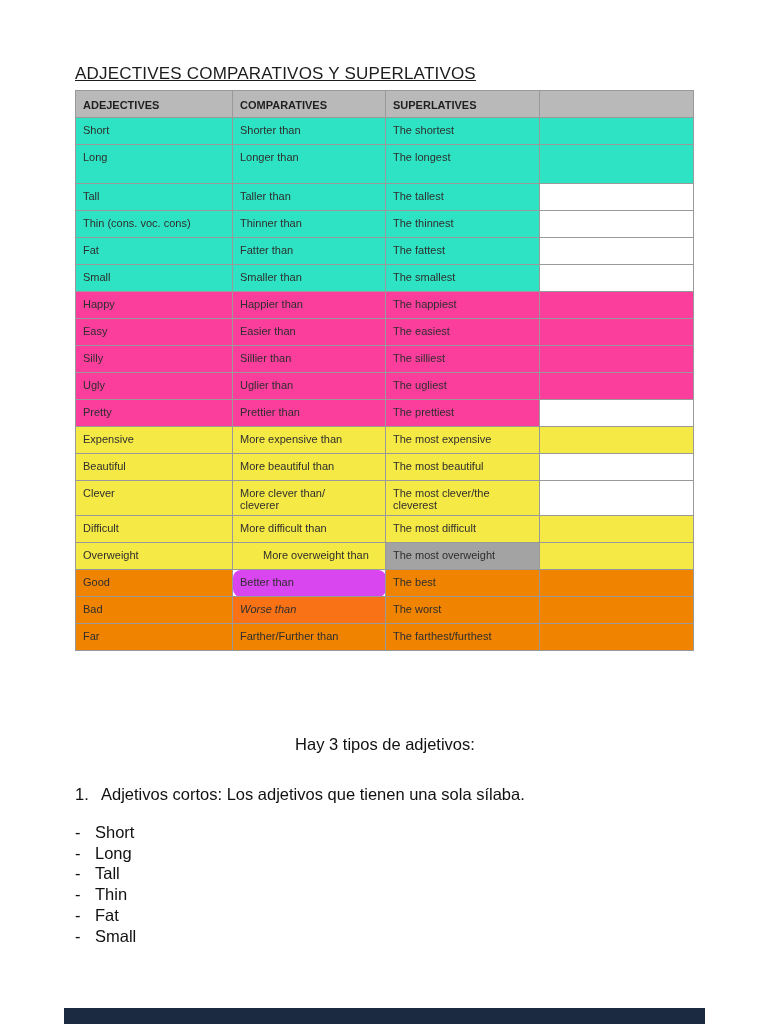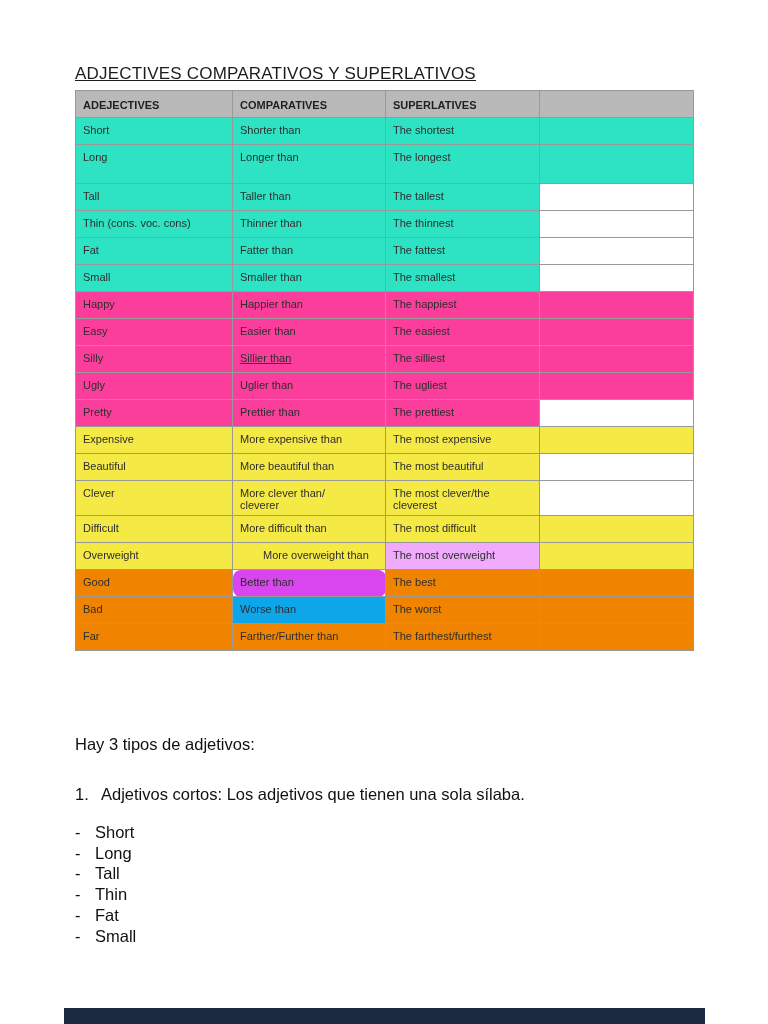--- a/index.html
+++ b/index.html
@@ -59,20 +59,21 @@
     position: absolute;
     left: 75px;
     top: 735px;
     width: 620px;
     color: #111111;
   }
   .intro {
     margin: 0;
     font-size: 16.5px;
     line-height: 19px;
+    text-align: center;
   }
   .numbered {
     margin: 31px 0 0 0;
     font-size: 16.5px;
     line-height: 19px;
     display: flex;
   }
   .numbered .num {
     display: inline-block;
     width: 26px;
@@ -167,21 +168,21 @@
         <td style="background: rgb(251, 61, 156);"></td>
       </tr>
       <tr>
         <td style="background: rgb(251, 61, 156);">Easy</td>
         <td style="background: rgb(251, 61, 156);">Easier than</td>
         <td style="background: rgb(251, 61, 156);">The easiest</td>
         <td style="background: rgb(251, 61, 156);"></td>
       </tr>
       <tr>
         <td style="background: rgb(251, 61, 156);">Silly</td>
-        <td style="background: rgb(251, 61, 156); text-decoration: underline;">Sillier than</td>
+        <td style="background: rgb(251, 61, 156);">Sillier than</td>
         <td style="background: rgb(251, 61, 156);">The silliest</td>
         <td style="background: rgb(251, 61, 156);"></td>
       </tr>
       <tr>
         <td style="background: rgb(251, 61, 156);">Ugly</td>
         <td style="background: rgb(251, 61, 156);">Uglier than</td>
         <td style="background: rgb(251, 61, 156);">The ugliest</td>
         <td style="background: rgb(251, 61, 156);"></td>
       </tr>
       <tr>
@@ -211,32 +212,32 @@
       </tr>
       <tr>
         <td style="background: rgb(245, 233, 69);">Difficult</td>
         <td style="background: rgb(245, 233, 69);">More difficult than</td>
         <td style="background: rgb(245, 233, 69);">The most difficult</td>
         <td style="background: rgb(245, 233, 69);"></td>
       </tr>
       <tr>
         <td style="background: rgb(245, 233, 69);">Overweight</td>
         <td style="background: rgb(245, 233, 69); padding-left: 30px;">More overweight than</td>
-        <td style="background: #f0abfc;">The most overweight</td>
+        <td style="background: #a3a3a3;">The most overweight</td>
         <td style="background: rgb(245, 233, 69);"></td>
       </tr>
       <tr>
         <td style="background: rgb(240, 132, 0);">Good</td>
         <td style="background: #d946ef; border-radius: 8px;">Better than</td>
         <td style="background: rgb(240, 132, 0);">The best</td>
         <td style="background: rgb(240, 132, 0);"></td>
       </tr>
       <tr>
         <td style="background: rgb(240, 132, 0);">Bad</td>
-        <td style="background: #0ea5e9;">Worse than</td>
+        <td style="background: #f97316; font-style: italic;">Worse than</td>
         <td style="background: rgb(240, 132, 0);">The worst</td>
         <td style="background: rgb(240, 132, 0);"></td>
       </tr>
       <tr>
         <td style="background: rgb(240, 132, 0);">Far</td>
         <td style="background: rgb(240, 132, 0);">Farther/Further than</td>
         <td style="background: rgb(240, 132, 0);">The farthest/furthest</td>
         <td style="background: rgb(240, 132, 0);"></td>
       </tr>
     </tbody>

